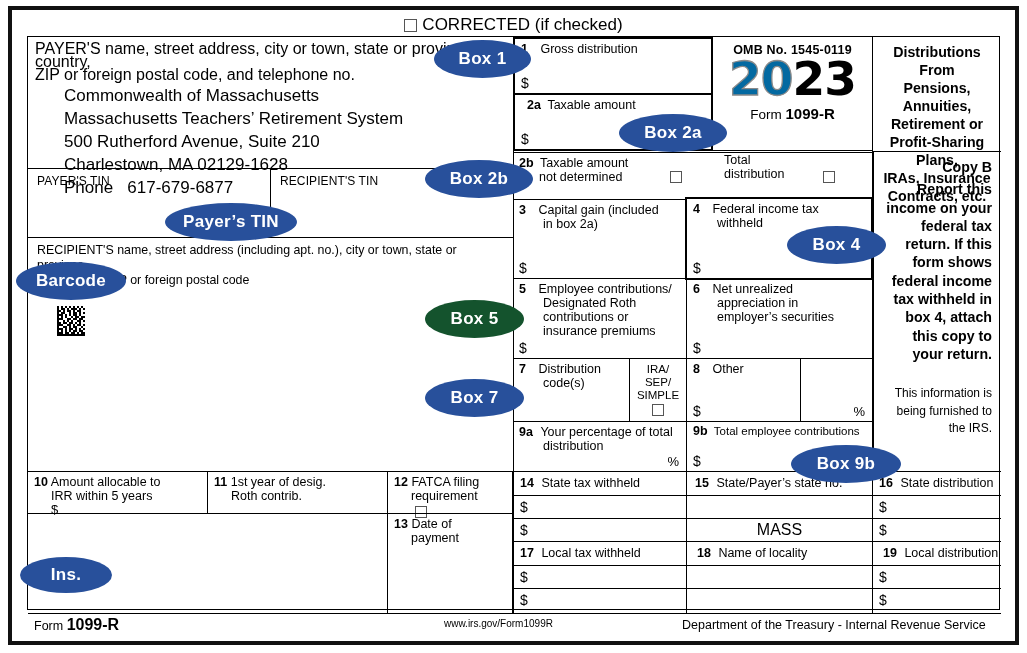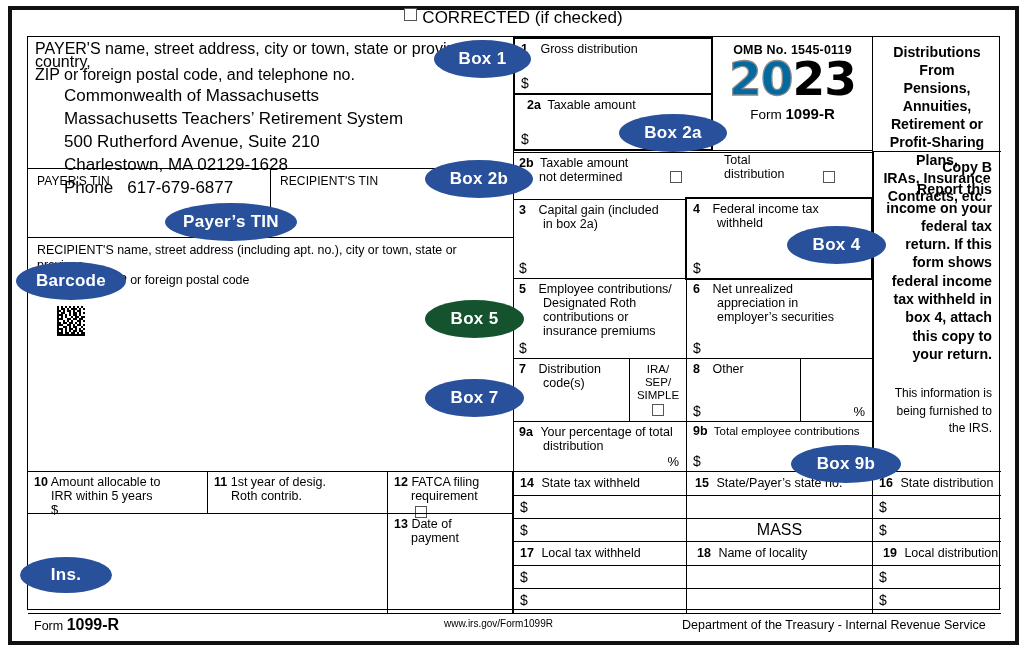--- a/index.html
+++ b/index.html
@@ -13,21 +13,21 @@
 
   
   .outer-frame{
     position:absolute;left:8px;top:6px;width:1011px;height:639px;
     border:4px solid #111;box-sizing:border-box;background:#fff;
   }
 
   
   .corrected-row{
     position:absolute;left:8px;top:8px;width:1011px;height:34px;
-    display:flex;justify-content:center;gap:5px;
+    display:flex;align-items:center;justify-content:center;gap:5px;
     font-size:17px;
   }
   .cb{
     display:inline-block;width:12px;height:12px;border:1.5px solid #555;
     background:#fff;box-sizing:border-box;vertical-align:middle;
   }
   .cb-lg{width:13px;height:13px;}
 
   
   .form{

